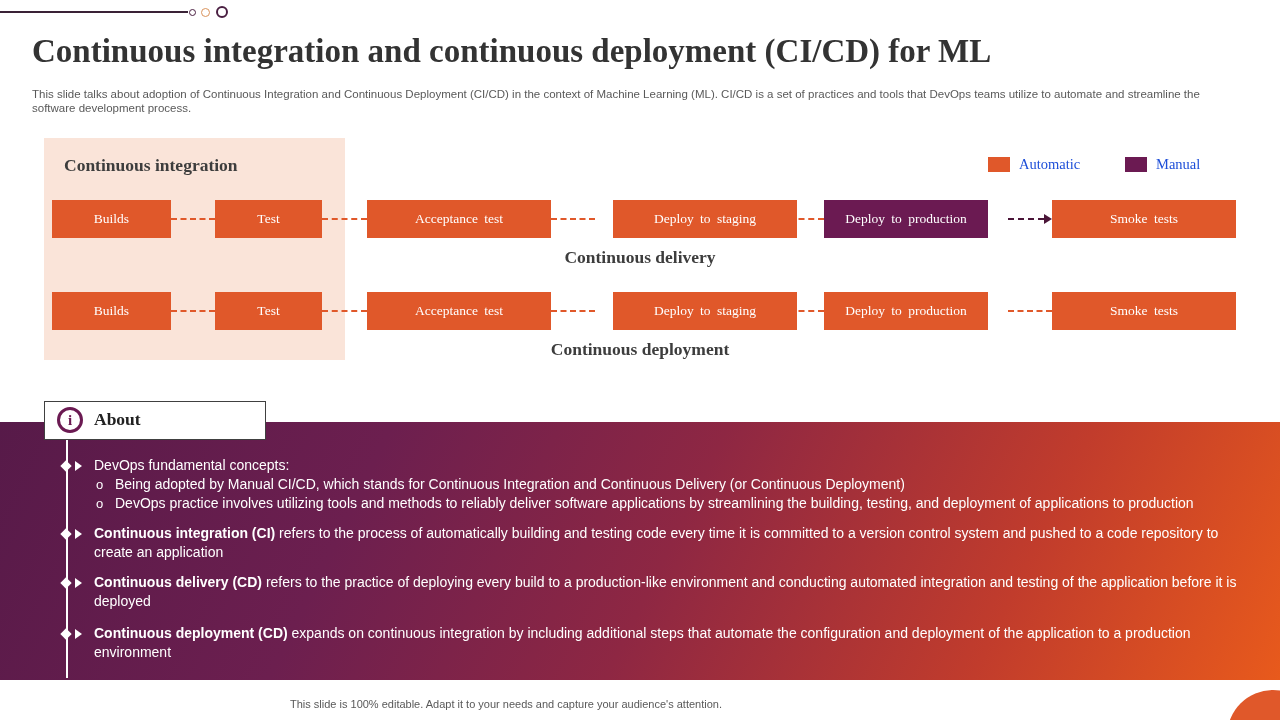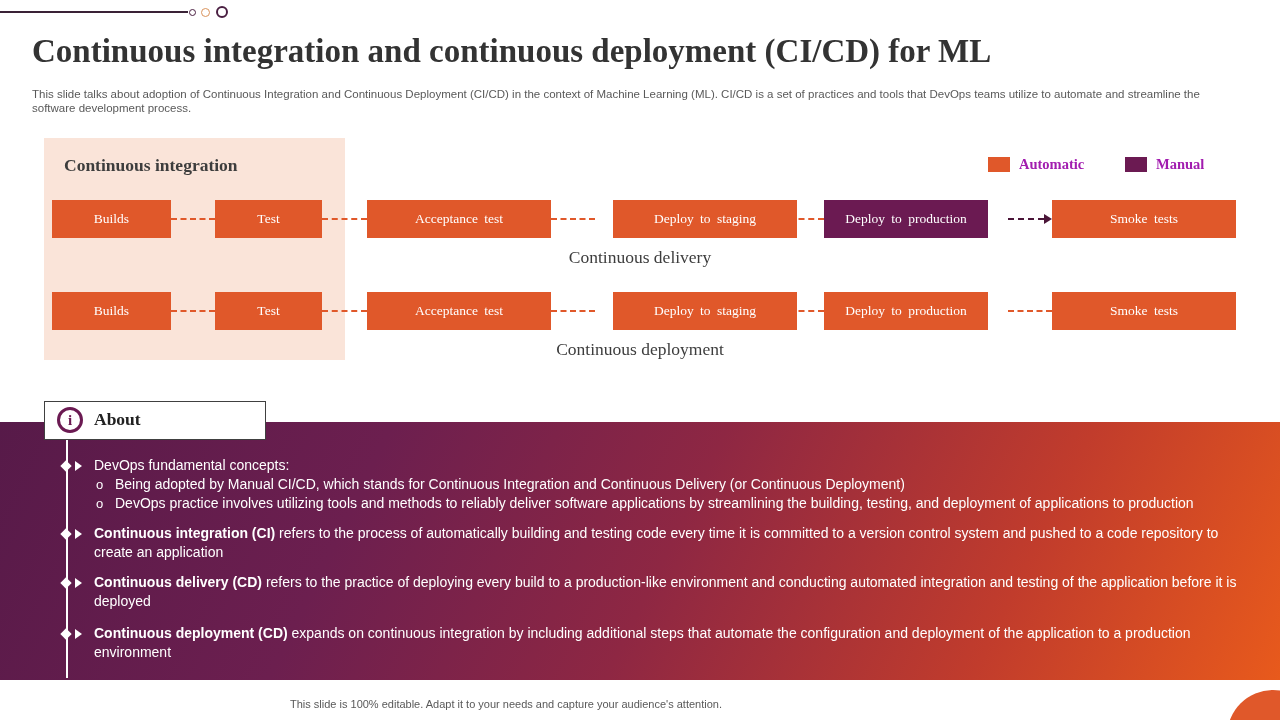--- a/index.html
+++ b/index.html
@@ -22,41 +22,41 @@
   .panel-ci{position:absolute;left:44px;top:138px;width:301px;height:222px;background:#fae4d9;}
   .panel-ci-title{position:absolute;left:64px;top:155px;
         font-family:"Liberation Serif",serif;font-weight:bold;font-size:17.5px;color:#3d3d3d;}
 
   .legend-group{position:absolute;top:156px;display:inline-flex;align-items:center;gap:9px;}
   .lg1{left:988px;}
   .lg2{left:1125px;}
   .swatch{width:22px;height:15px;display:inline-block;}
   .swatch.auto{background:#e0582a;}
   .swatch.manual{background:#6b1a52;}
-  .legend-label{font-family:"Liberation Serif",serif;font-weight:bold;font-size:14.5px;color:#a21caf;}
+  .legend-label{font-family:"Liberation Serif",serif;font-weight:normal;font-size:14.5px;color:#1d4ed8;}
 
   .step{position:absolute;height:38px;background:#e0582a;color:#ffffff;
         font-family:"Liberation Serif",serif;font-size:13.5px;word-spacing:3px;
         display:flex;align-items:center;justify-content:center;text-align:center;}
   .step.manual{background:#6b1a52;}
   .r1{top:200px;} .r2{top:292px;}
   .c0{left:52px;width:119px;} .c1{left:215px;width:107px;}
   .c2{left:367px;width:184px;} .c3{left:613px;width:184px;}
   .c4{left:824px;width:164px;} .c5{left:1052px;width:184px;}
 
   .conn{position:absolute;height:0;border-top:2px dashed #e0582a;}
   .r1c{top:218px;} .r2c{top:310px;}
   .g0{left:171px;width:44px;} .g1{left:322px;width:45px;} .g2{left:551px;width:44px;}
   .g3{left:779px;width:45px;} .g4{left:1008px;width:44px;}
   .conn.arrow{border-top:2px dashed #4a1538;width:36px;}
   .conn.arrow::after{content:"";position:absolute;right:-8px;top:-6px;width:0;height:0;
         border-left:8px solid #4a1538;border-top:5px solid transparent;border-bottom:5px solid transparent;}
 
   .rowlabel{position:absolute;left:400px;width:480px;text-align:center;
-        font-family:"Liberation Serif",serif;font-weight:normal;font-size:17.5px;color:#3d3d3d;}
+        font-family:"Liberation Serif",serif;font-weight:bold;font-size:17.5px;color:#3d3d3d;}
   .rl1{top:247px;} .rl2{top:339px;}
 
   
   .about-box{position:absolute;left:44px;top:401px;width:220px;height:37px;background:#ffffff;
         border:1px solid #404040;z-index:3;display:flex;align-items:center;}
   .info-icon{position:absolute;left:12px;top:5px;width:26px;height:26px;border-radius:50%;
         box-sizing:border-box;border:3.5px solid #6b1a52;color:#6b1a52;
         font-family:"Liberation Serif",serif;font-weight:bold;font-size:15px;
         display:flex;align-items:center;justify-content:center;}
   .about-title{position:absolute;left:49px;top:7px;

